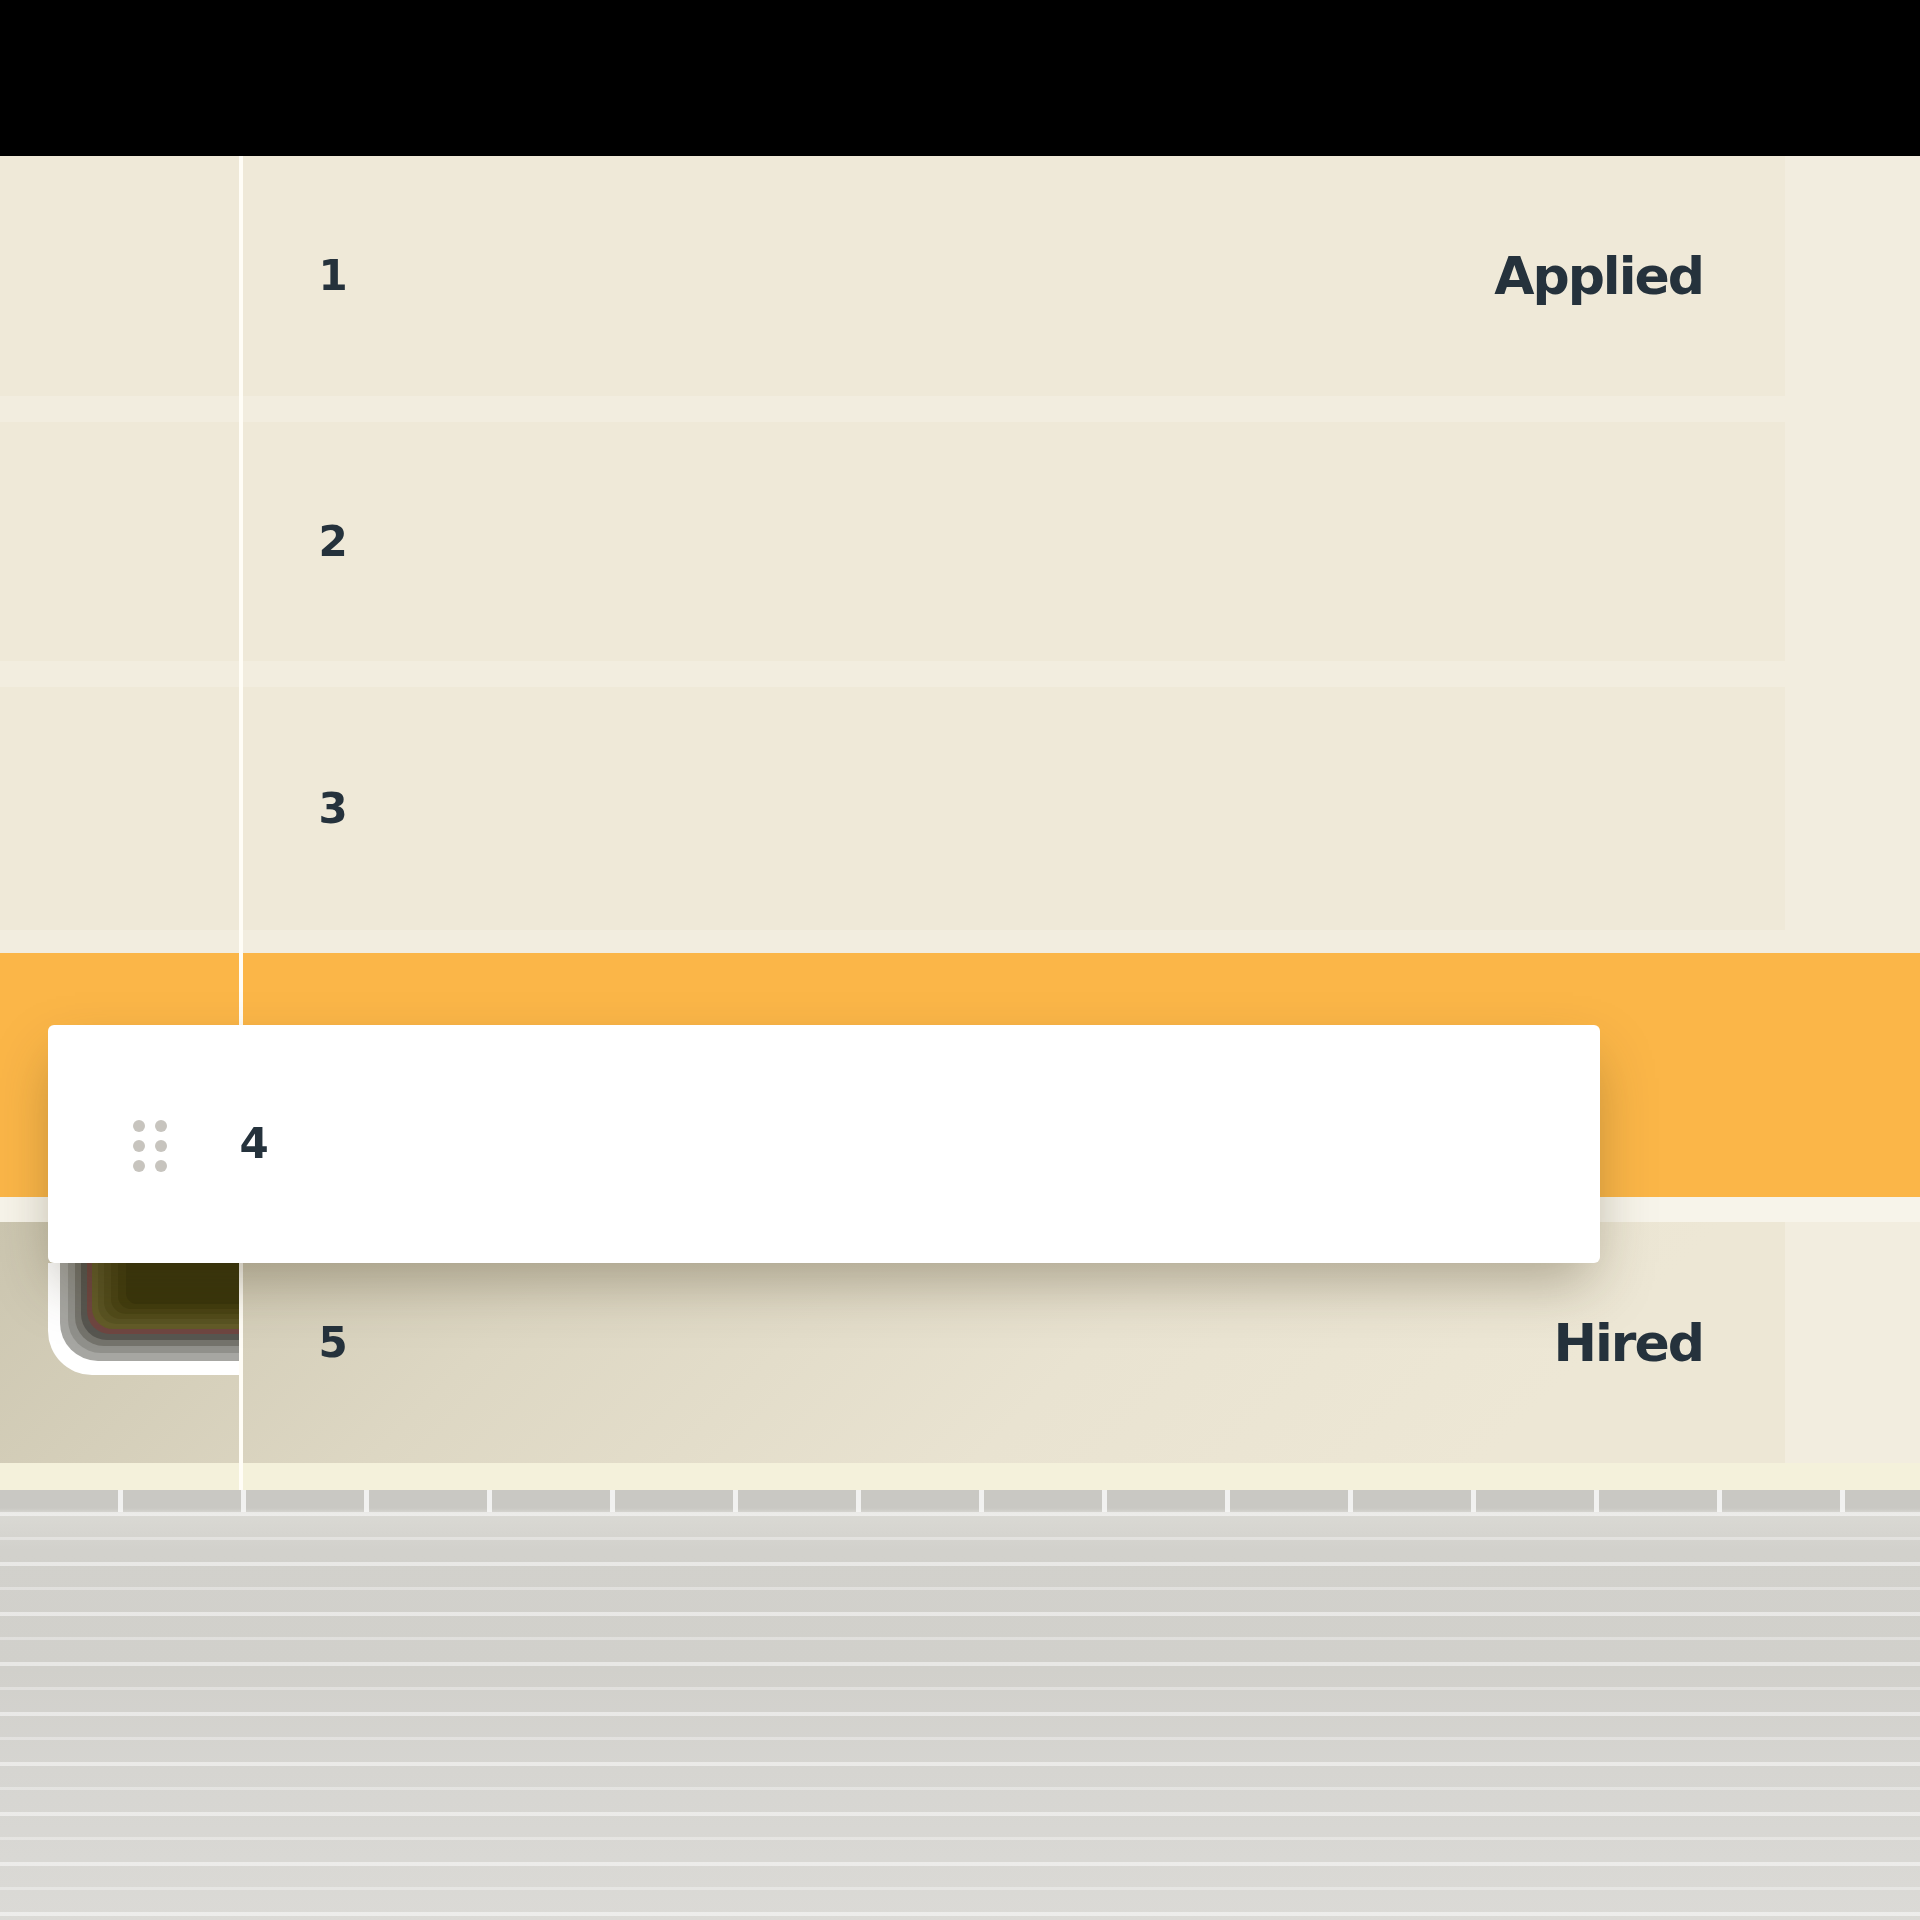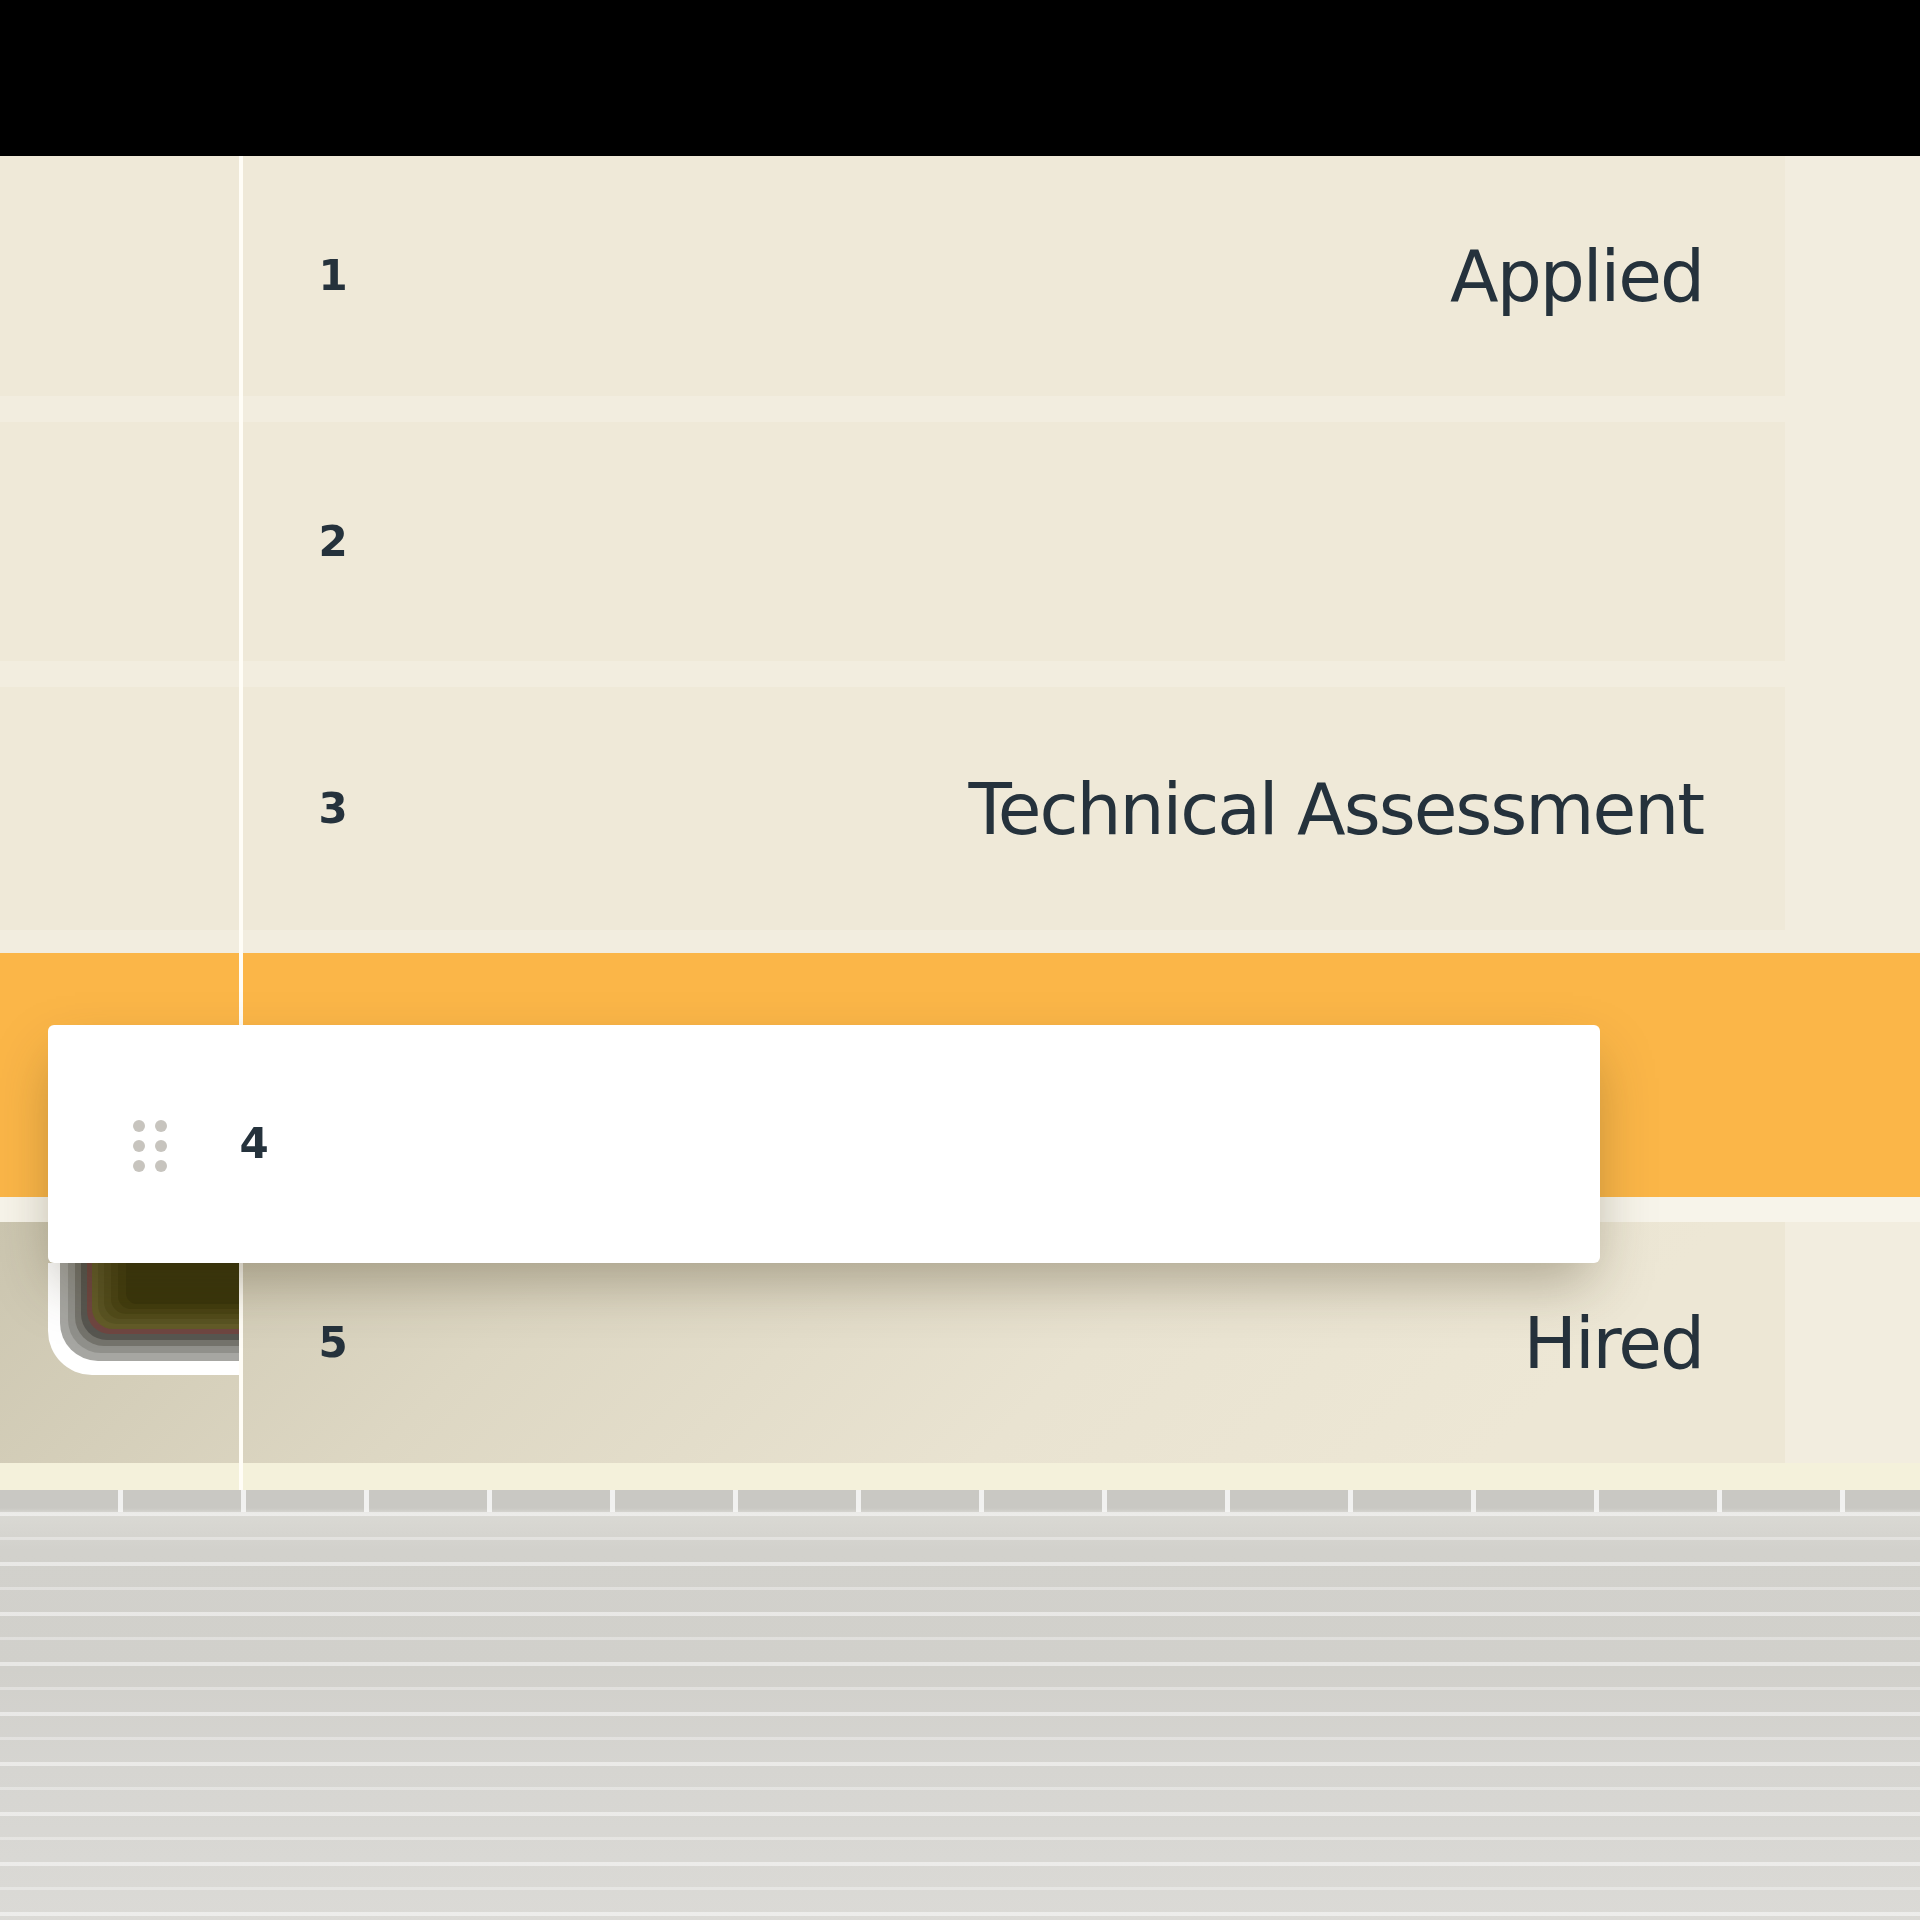--- a/index.html
+++ b/index.html
@@ -16,21 +16,21 @@
   .row-5{top:1222px;height:241px;
     background:linear-gradient(135deg,#ccc6b0 0%,#ddd7c3 30%,#e9e3d1 60%,#ede7d5 85%);}
   .dropzone{position:absolute;left:0;top:953px;width:1920px;height:244px;background:#fbb648;}
   .gap-light{position:absolute;left:0;top:1197px;width:1920px;height:25px;background:#f7f4ea;}
   .stage-num{
     position:absolute;left:300px;width:66px;top:50%;transform:translateY(-50%);
     text-align:center;font-size:42px;font-weight:700;color:#25323c;line-height:1;
   }
   .stage-label{
     position:absolute;right:82px;top:50%;transform:translateY(-50%);
-    font-size:71px;font-weight:400;color:#25323c;letter-spacing:-2px;white-space:nowrap;line-height:1;
+    font-size:52px;font-weight:700;color:#25323c;letter-spacing:-2px;white-space:nowrap;line-height:1;
   }
   .divider{position:absolute;left:239px;top:156px;width:4px;height:1334px;background:#fffdf6;z-index:4;}
   .card{
     position:absolute;left:48px;top:1025px;width:1552px;height:238px;background:#ffffff;
     border-radius:6px;z-index:6;box-shadow:0 26px 55px -8px rgba(60,50,20,.35);
   }
   .card .stage-num{left:173px;}
   .handle{
     position:absolute;left:85px;top:95px;width:34px;height:52px;
     display:grid;grid-template-columns:12px 12px;grid-template-rows:12px 12px 12px;
@@ -79,21 +79,20 @@
     <div class="stage-num">1</div>
     <div class="stage-label">Applied</div>
   </div>
 
   <div class="row row-2">
     <div class="stage-num">2</div>
   </div>
 
   <div class="row row-3">
     <div class="stage-num">3</div>
-    <div class="stage-label">Technical Assessment</div>
   </div>
 
   <div class="dropzone"></div>
 
   <div class="gap-light"></div>
 
   <div class="row row-5">
     <div class="stage-num">5</div>
     <div class="stage-label">Hired</div>
   </div>

